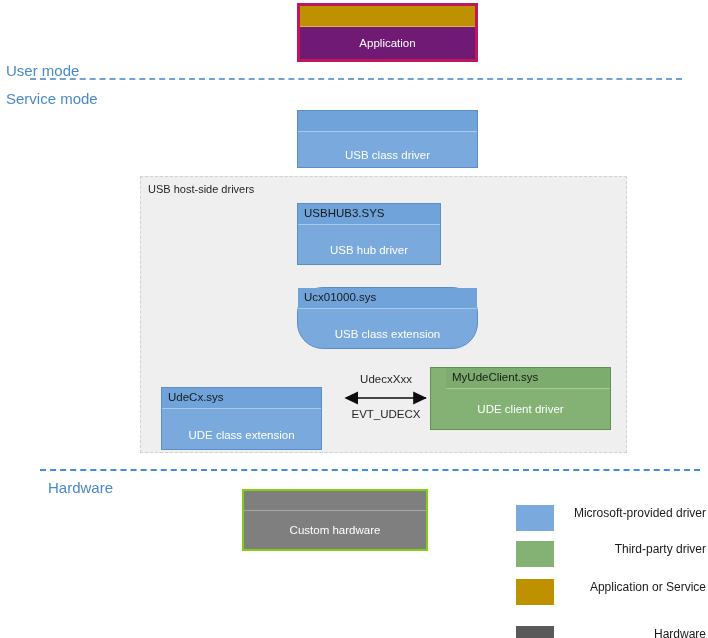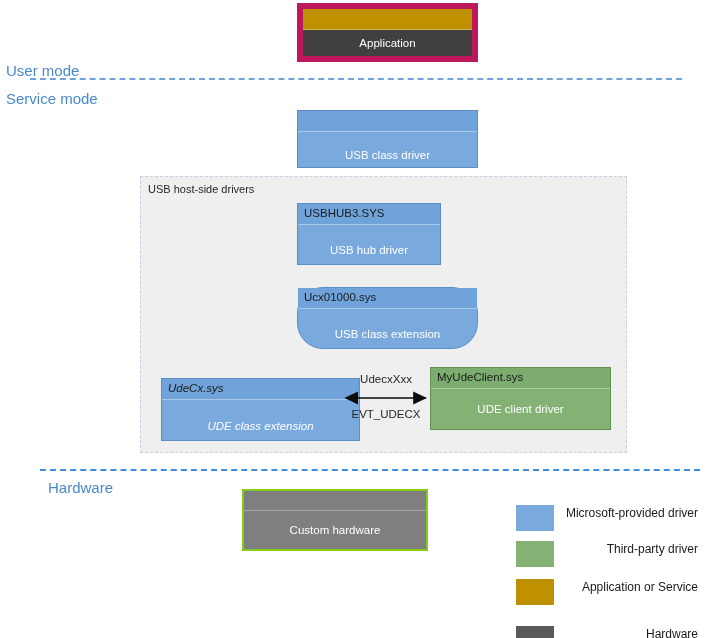--- a/index.html
+++ b/index.html
@@ -50,25 +50,25 @@
     box-sizing: border-box;
   }
 
   
   .blue { background: #7aaadd; border: 1px solid #5b8fc4; gap: 12px; }
   .blue .hdr { background: #6fa3d9; color: #1a1a1a; border-bottom: 1px solid #a8c9e8; }
   .blue .body { color: #ffffff; }
 
   
   .green { background: #83b274; border: 1px solid #5f9150; }
-  .green .hdr { background: #7dad6e; color: #1a1a1a; border-bottom: 1px solid #a9cb9e; }
+  .green .hdr { background: #7dad6e; color: #1a1a1a; border-bottom: 1px solid #a9cb9e; margin-left: 15px; }
   .green .body { color: #ffffff; }
 
   
-  .gold { background: #404040; border: 6px solid #be185d; justify-content: center; }
+  .gold { background: #701a75; border: 3px solid #be185d; justify-content: center; }
   .gold .hdr { background: #bf9000; color: #ffffff; border-bottom: 1px solid #d6b24d; }
   .gold .body { color: #ffffff; }
 
   
   .grey { background: #7f7f7f; border: 2px solid #84cc16; }
   .grey .hdr { background: #7f7f7f; color: #ffffff; border-bottom: 1px solid #a6a6a6; height: 20px; flex-basis: 20px; }
   .grey .body { color: #ffffff; }
 
   
   #host-panel {
@@ -121,21 +121,21 @@
     height: 26px;
     flex: 0 0 38px;
   }
   .legend-text {
     flex: 1 1 auto;
     text-align: right;
     font-size: 12px;
     line-height: 1.35;
     color: #1a1a1a;
     padding-left: 10px;
-    padding-right: 10px;
+    padding-right: 2px;
   }
   .sw-blue  { background: #7aaadd; }
   .sw-green { background: #83b274; }
   .sw-gold  { background: #bf9000; }
   .sw-grey  { background: #595959; }
 </style>
 </head>
 <body>
 
 <div id="canvas">
@@ -160,21 +160,21 @@
   <div class="nodebox blue" style="left:297px; top:203px; width:144px; height:62px;">
     <div class="hdr">USBHUB3.SYS</div>
     <div class="body">USB hub driver</div>
   </div>
 
   <div class="nodebox blue" style="left:297px; top:287px; width:181px; height:62px;border-radius:26px;">
     <div class="hdr">Ucx01000.sys</div>
     <div class="body">USB class extension</div>
   </div>
 
-  <div class="nodebox blue" style="left:161px; top:378px; width:199px; height:63px;font-style:italic;">
+  <div class="nodebox blue" style="left:161px; top:387px; width:161px; height:63px;">
     <div class="hdr">UdeCx.sys</div>
     <div class="body">UDE class extension</div>
   </div>
 
   <div class="nodebox green" style="left:430px; top:367px; width:181px; height:63px;">
     <div class="hdr">MyUdeClient.sys</div>
     <div class="body">UDE client driver</div>
   </div>
 
   <svg id="arrow-svg" width="708" height="638">

